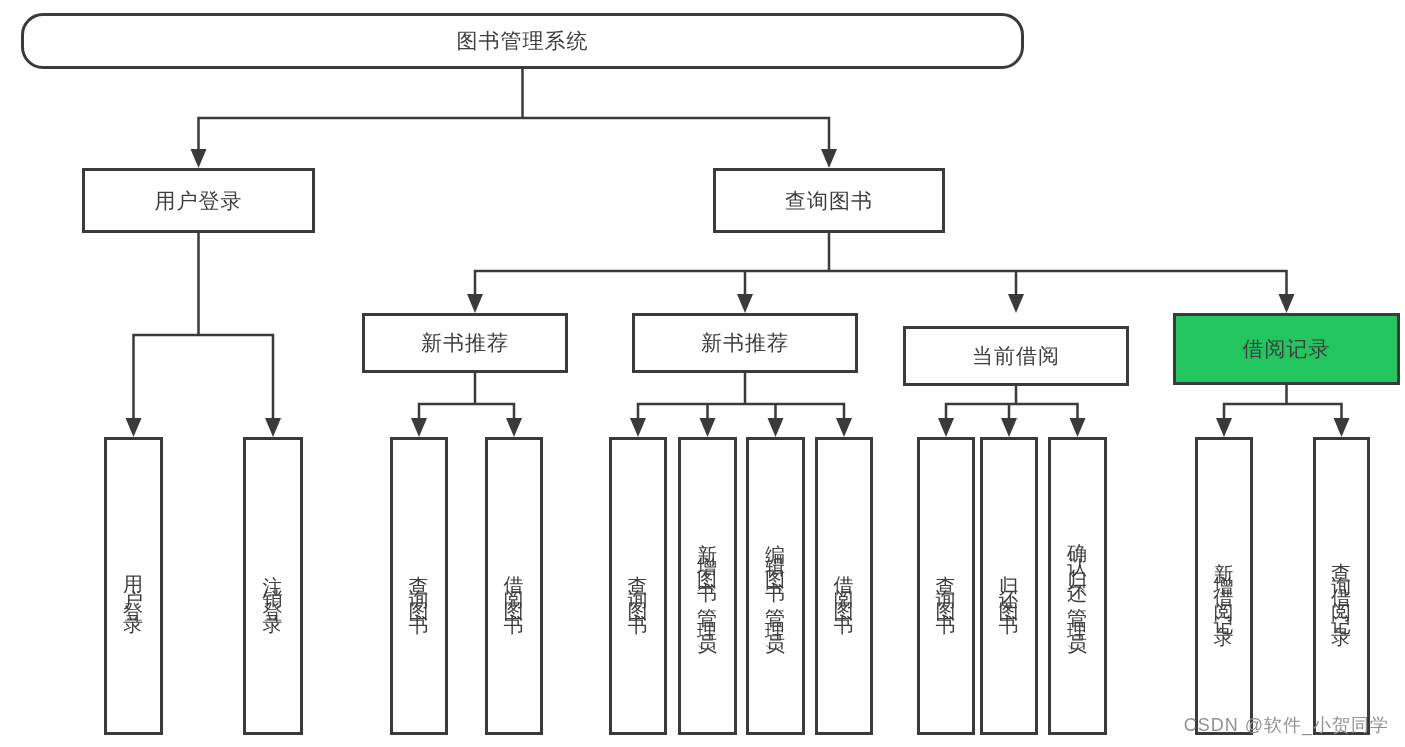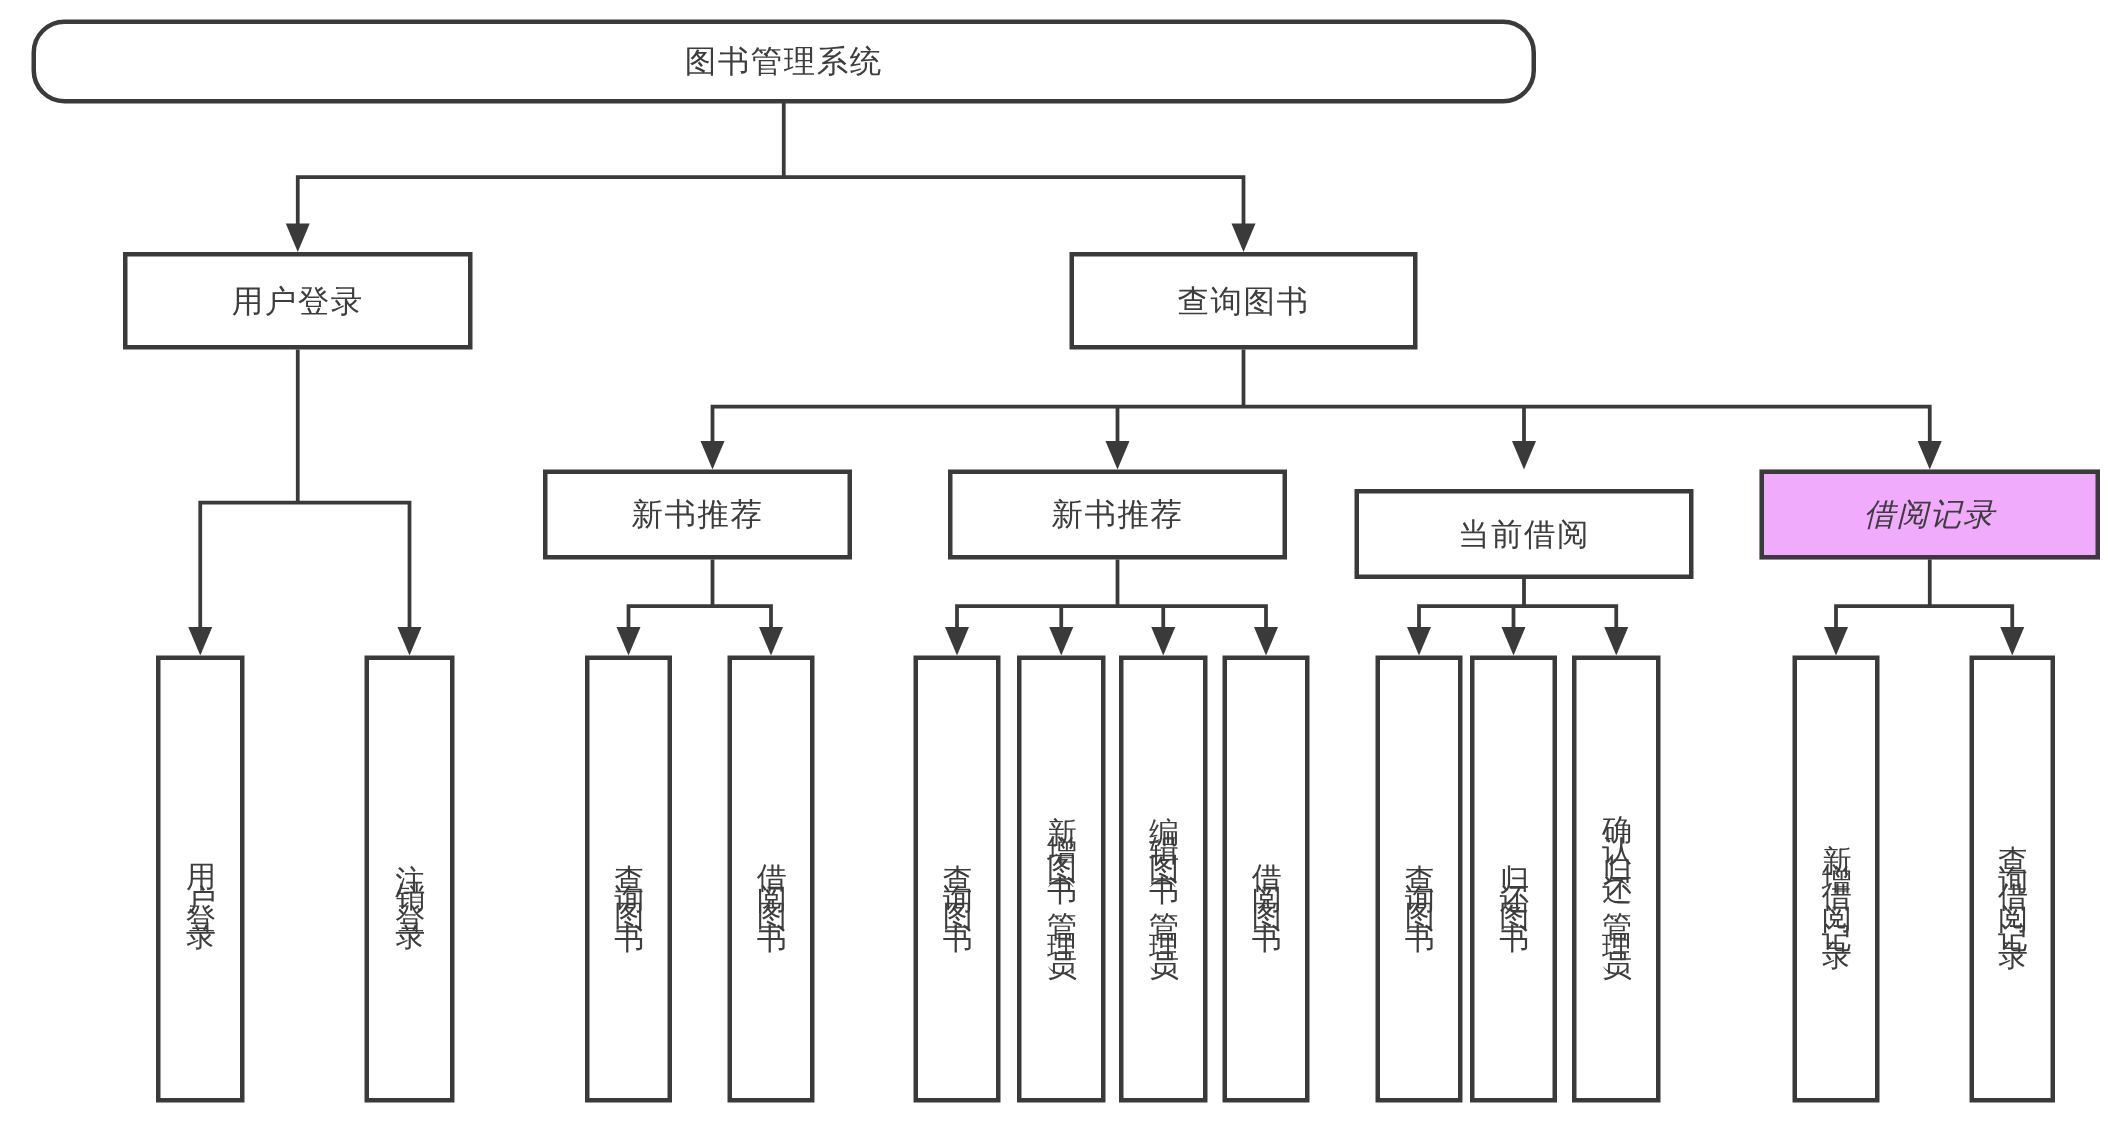--- a/index.html
+++ b/index.html
@@ -71,21 +71,21 @@
       </div>
       <div class="node h" style="left: 362px; top: 313px; width: 206px; height: 60px; background: rgb(255, 255, 255);">
         <span class="label">新书推荐</span>
       </div>
       <div class="node h" style="left: 632px; top: 313px; width: 226px; height: 60px; background: rgb(255, 255, 255);">
         <span class="label">新书推荐</span>
       </div>
       <div class="node h" style="left: 903px; top: 326px; width: 226px; height: 60px; background: rgb(255, 255, 255);">
         <span class="label">当前借阅</span>
       </div>
-      <div class="node h" style="left: 1173px; top: 313px; width: 227px; height: 60px; background: #f0abfc; font-style: italic;">
+      <div class="node h" style="left: 1173px; top: 313px; width: 227px; height: 72px; background: #22c55e;">
         <span class="label">借阅记录</span>
       </div>
       <div class="node v" style="left: 104px; top: 437px; width: 59px; height: 298px; background: rgb(255, 255, 255);">
         <span class="label">用户登录</span>
       </div>
       <div class="node v" style="left: 243px; top: 437px; width: 60px; height: 298px; background: rgb(255, 255, 255);">
         <span class="label">注销登录</span>
       </div>
       <div class="node v" style="left: 390px; top: 437px; width: 58px; height: 298px; background: rgb(255, 255, 255);">
         <span class="label">查询图书</span>
@@ -114,13 +114,14 @@
       <div class="node v" style="left: 1048px; top: 437px; width: 59px; height: 298px; background: rgb(255, 255, 255);">
         <span class="label">确认归还（管理员）</span>
       </div>
       <div class="node v" style="left: 1195px; top: 437px; width: 58px; height: 298px; background: rgb(255, 255, 255);">
         <span class="label">新增借阅记录</span>
       </div>
       <div class="node v" style="left: 1313px; top: 437px; width: 57px; height: 298px; background: rgb(255, 255, 255);">
         <span class="label">查询借阅记录</span>
       </div>
     </div>
+  <div class="watermark" style="color: rgb(145, 145, 145);">CSDN @软件_小贺同学</div>
 </div>
 
 </body></html>

